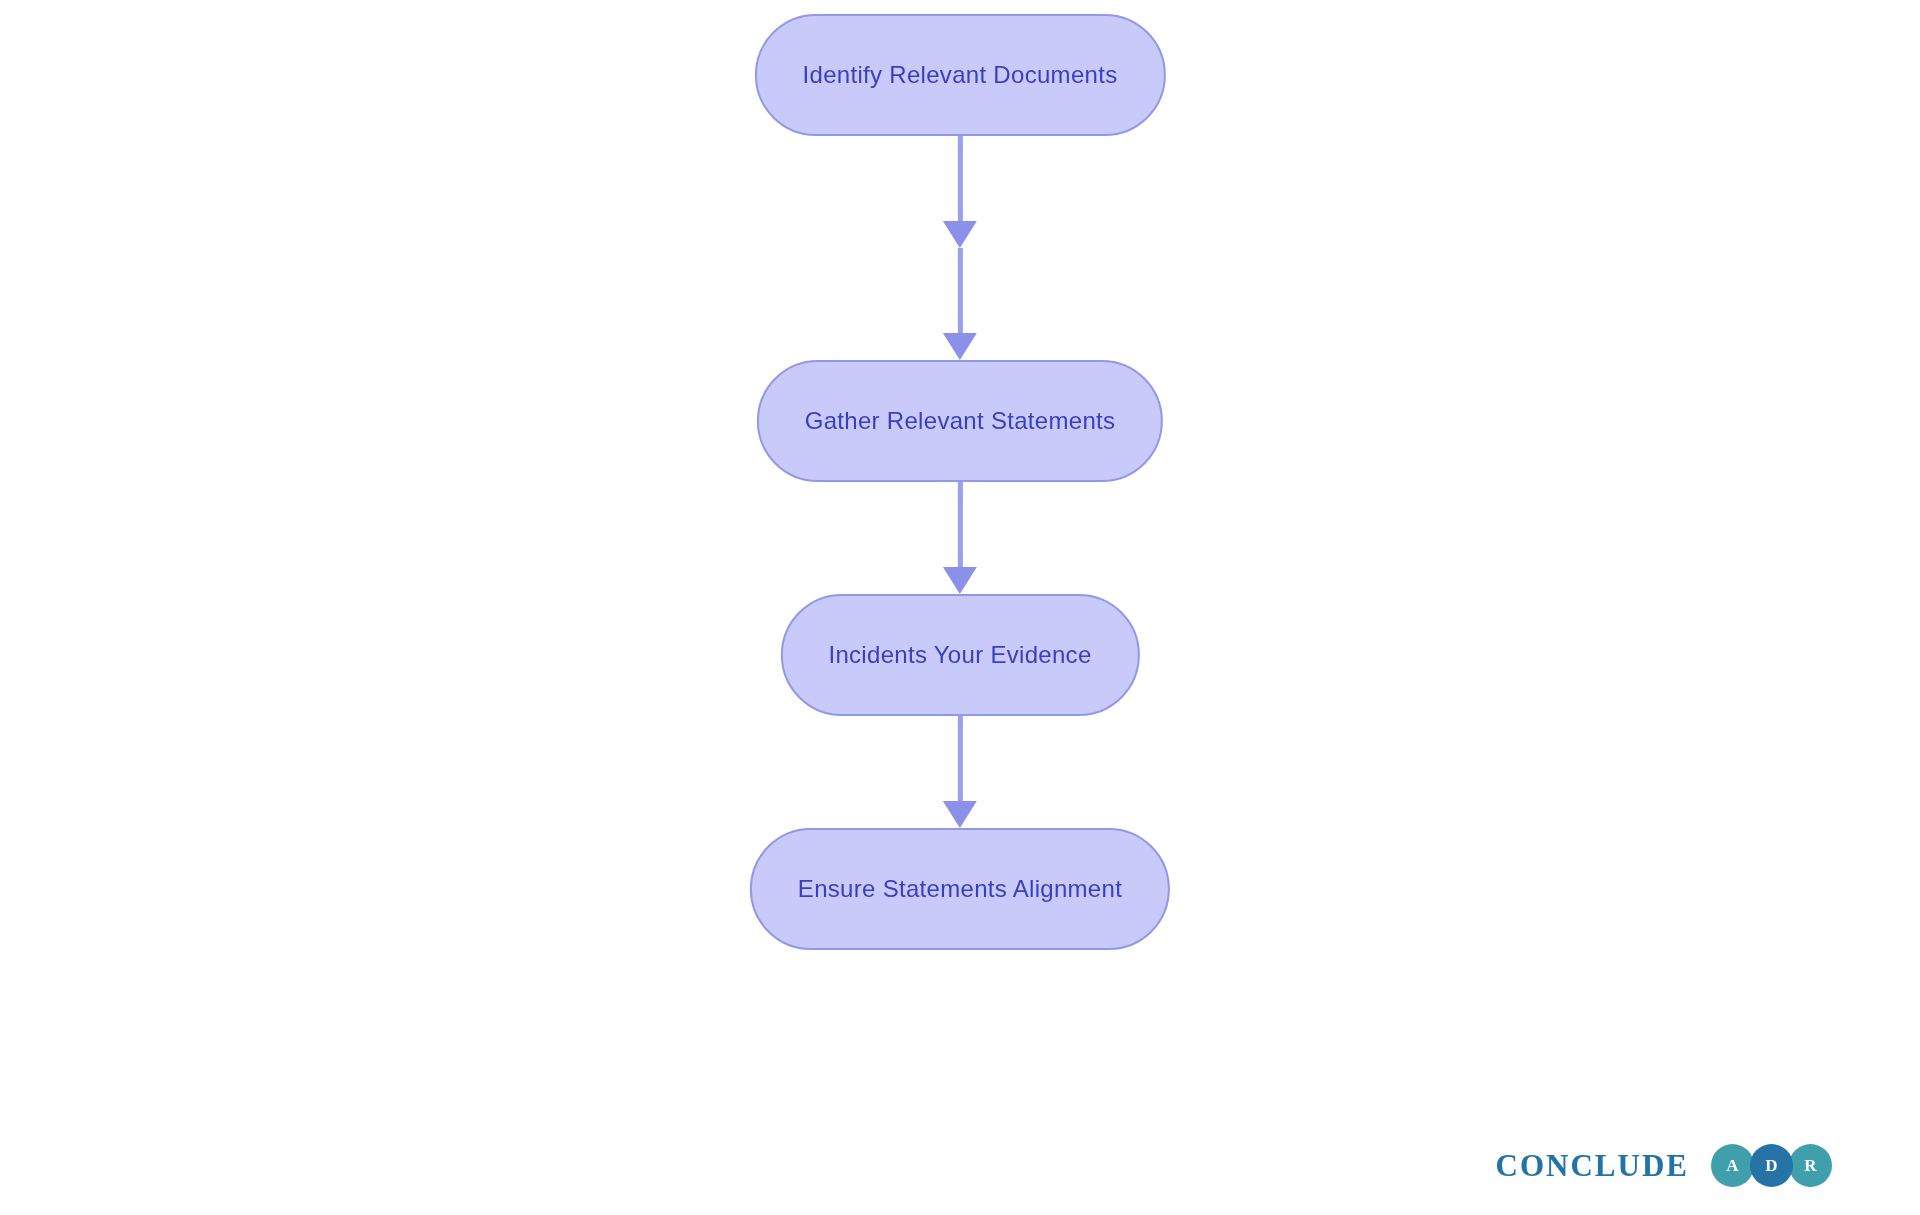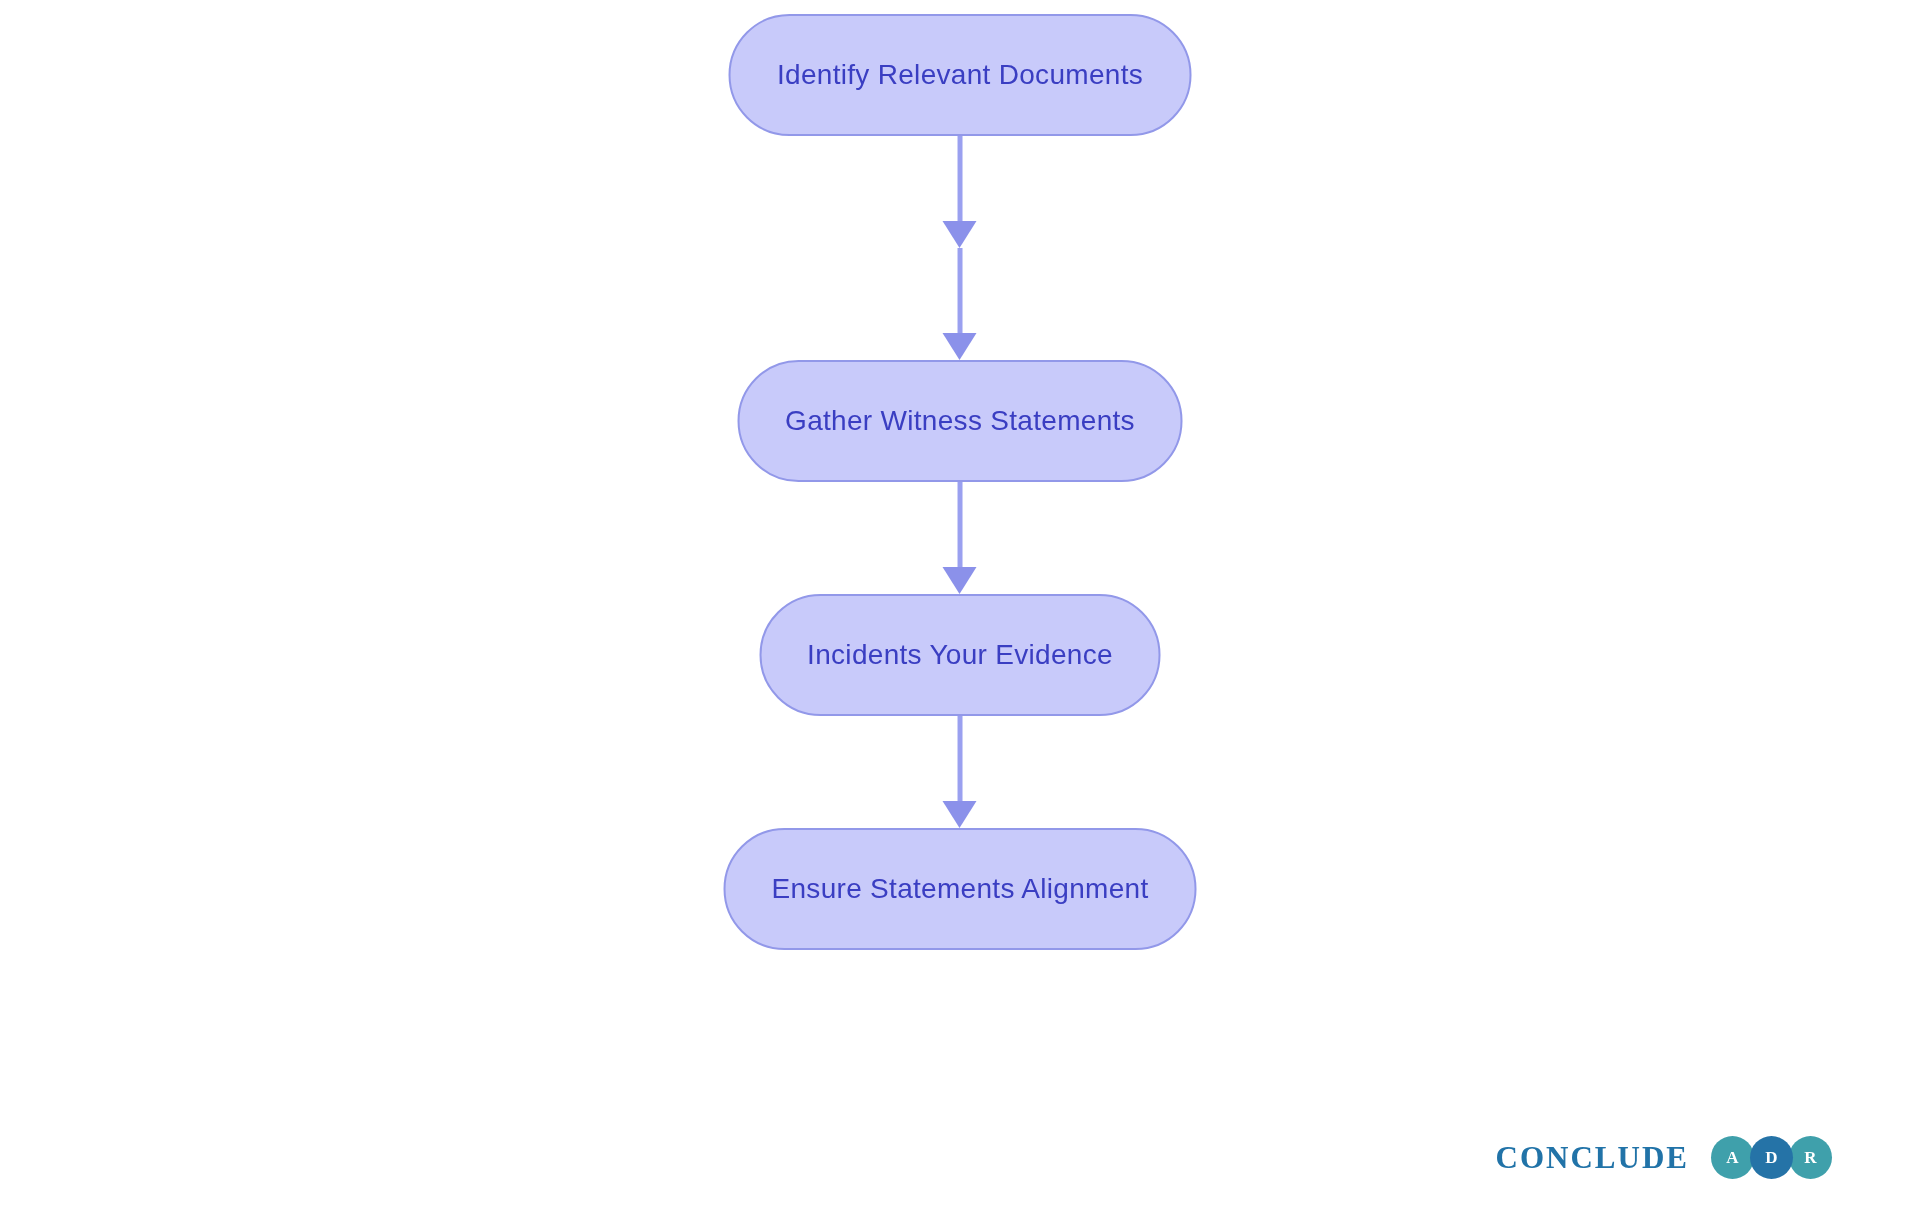--- a/index.html
+++ b/index.html
@@ -28,21 +28,21 @@
     height: 122px;
     border-radius: 61px;
     background: #c8cafa;
     border: 2px solid #9298e9;
     box-sizing: border-box;
     display: flex;
     align-items: center;
     justify-content: center;
     padding: 0 46px;
     color: #3a3ec2;
-    font-size: 28px;
+    font-size: 24px;
     font-weight: 500;
     letter-spacing: 0.3px;
     white-space: nowrap;
   }
   .arrow {
     display: flex;
     flex-direction: column;
     align-items: center;
     height: 112px;
   }
@@ -54,21 +54,21 @@
   .arrow .head {
     width: 0;
     height: 0;
     border-left: 17px solid transparent;
     border-right: 17px solid transparent;
     border-top: 27px solid #8b91ea;
   }
   .logo {
     position: absolute;
     right: 88px;
-    bottom: 36px;
+    bottom: 28px;
     display: flex;
     align-items: center;
   }
   .logo-word {
     font-family: "Liberation Serif", "DejaVu Serif", serif;
     font-weight: 700;
     font-size: 31px;
     color: #2173a8;
     letter-spacing: 2px;
     margin-right: 22px;
@@ -107,21 +107,21 @@
       <div class="shaft"></div>
       <div class="head"></div>
     </div>
 
 
     <div class="arrow">
       <div class="shaft"></div>
       <div class="head"></div>
     </div>
 
-    <div class="node">Gather Witness Statements</div>
+    <div class="node">Gather Relevant Statements</div>
 
     <div class="arrow">
       <div class="shaft"></div>
       <div class="head"></div>
     </div>
 
     <div class="node">Incidents Your Evidence</div>
 
     <div class="arrow">
       <div class="shaft"></div>

